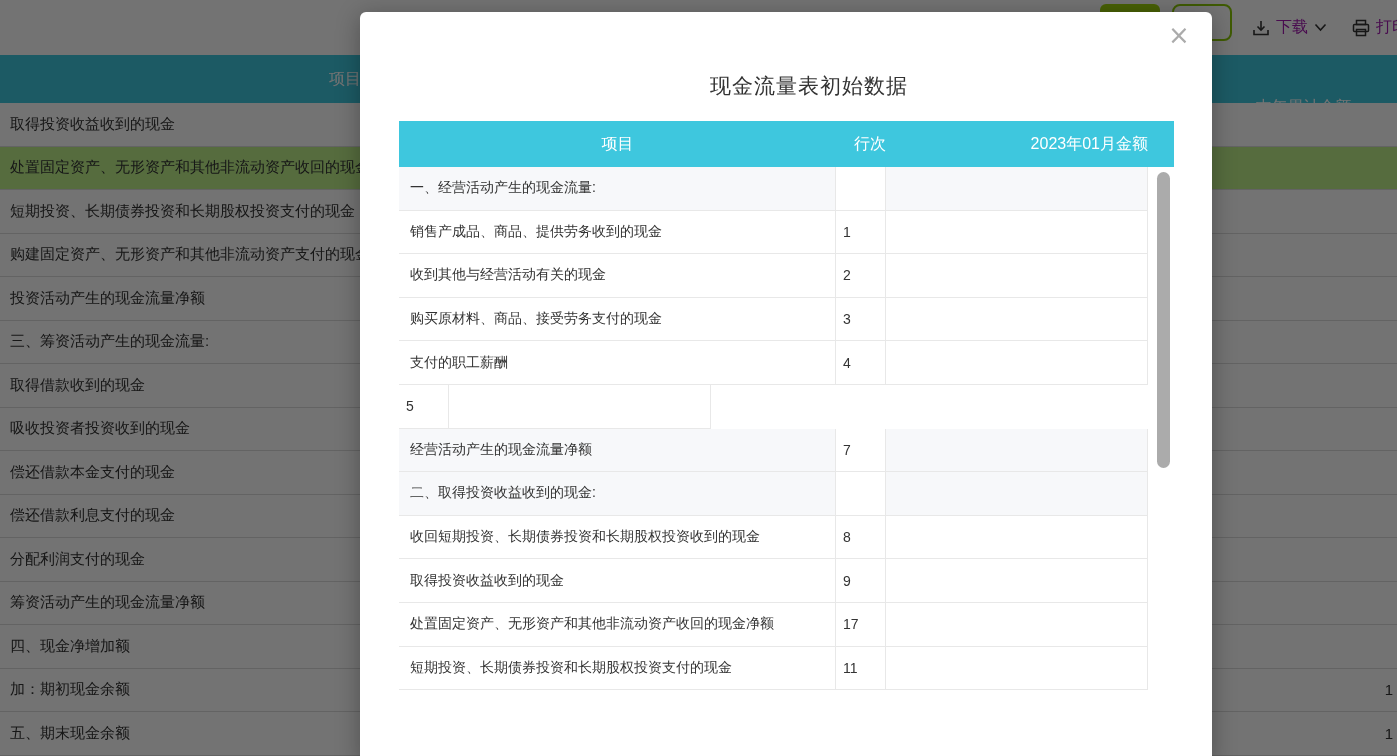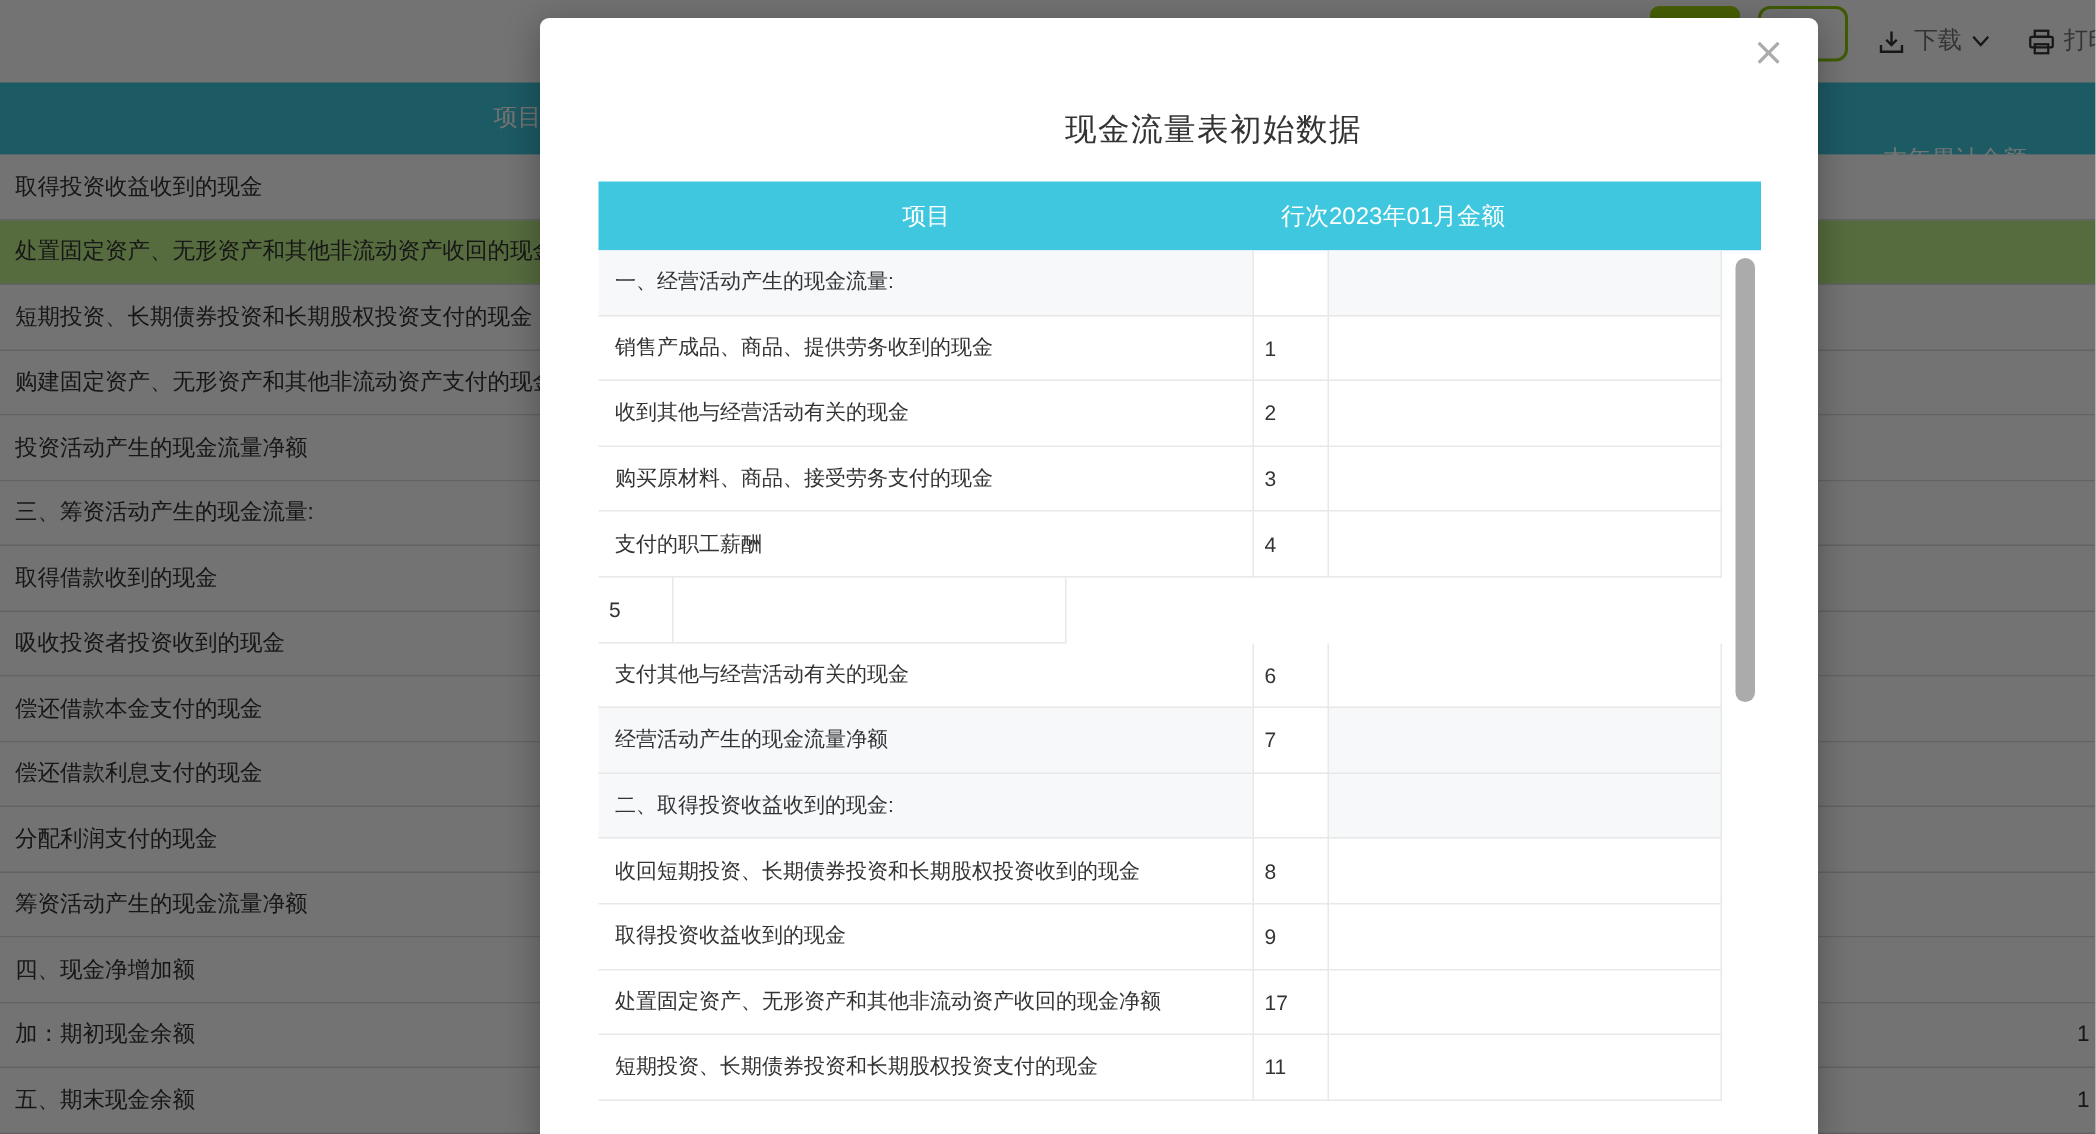--- a/index.html
+++ b/index.html
@@ -17,21 +17,21 @@
   .btn-primary {
     position:absolute; left:1100px; top:4px; width:60px; height:37px;
     background:#9FD60C; border-radius:6px; cursor:pointer;
   }
   .btn-outline {
     position:absolute; left:1172px; top:4px; width:60px; height:37px;
     background:#fff; border:2px solid #8CC908; border-radius:8px; cursor:pointer;
   }
   .tool-group {
     position:absolute; top:0; height:55px; display:flex; align-items:center;
-    gap:6px; font-size:16px; color:#737373; cursor:pointer; white-space:nowrap;
+    gap:6px; font-size:16px; color:#a21caf; cursor:pointer; white-space:nowrap;
   }
   .tool-group svg { display:block; }
   .dl-group { left:1252px; }
   .pr-group { left:1352px; }
 
   .bg-thead {
     position:absolute; left:0; top:55px; width:1397px; height:48px;
     background:#3EC7DE; color:#fff; font-size:16px;
   }
   .bg-thead .col-item   { position:absolute; left:0; top:0; width:690px; height:48px; line-height:48px; text-align:center; }
@@ -65,21 +65,21 @@
     letter-spacing:1px;
     padding-left:46px;
   }
   .m-table { position:absolute; left:39px; top:109px; width:775px; }
   .m-thead {
     display:flex; height:46px; background:#3EC7DE; color:#fff; font-size:16px;
     align-items:center;
   }
   .m-thead .h-item   { width:437px; text-align:center; }
   .m-thead .h-line   { width:50px;  text-align:right; }
-  .m-thead .h-amount { width:262px; text-align:left; }
+  .m-thead .h-amount { width:262px; text-align:right; }
   .m-row { display:flex; height:43.6px; background:#fff; }
   .m-row.shaded .c-item, .m-row.shaded .c-amount { background:#F7F8FA; }
   .m-cell {
     border-bottom:1px solid #E8E8E8; display:flex; align-items:center;
     font-size:14px; color:#333; overflow:hidden; white-space:nowrap;
   }
   .c-item   { width:437px; padding-left:11px; border-right:1px solid #E8E8E8; }
   .c-line   { width:50px;  padding-left:7px;  border-right:1px solid #E8E8E8; }
   .c-amount { width:262px; padding-right:8px; justify-content:flex-end; border-right:1px solid #E8E8E8; }
   .c-gutter { width:26px; border-bottom:1px solid #fff; }
@@ -254,26 +254,20 @@
           <div class="m-cell c-amount"></div>
           <div class="c-gutter"></div>
         </div>
 
         <div class="m-row">
           <div class="m-cell c-line">5</div>
           <div class="m-cell c-amount"></div>
           <div class="c-gutter"></div>
         </div>
 
-        <div class="m-row">
-          <div class="m-cell c-item">支付其他与经营活动有关的现金</div>
-          <div class="m-cell c-line">6</div>
-          <div class="m-cell c-amount"></div>
-          <div class="c-gutter"></div>
-        </div>
 
         <div class="m-row shaded">
           <div class="m-cell c-item">经营活动产生的现金流量净额</div>
           <div class="m-cell c-line">7</div>
           <div class="m-cell c-amount"></div>
           <div class="c-gutter"></div>
         </div>
 
         <div class="m-row shaded">
           <div class="m-cell c-item">二、取得投资收益收到的现金:</div>

